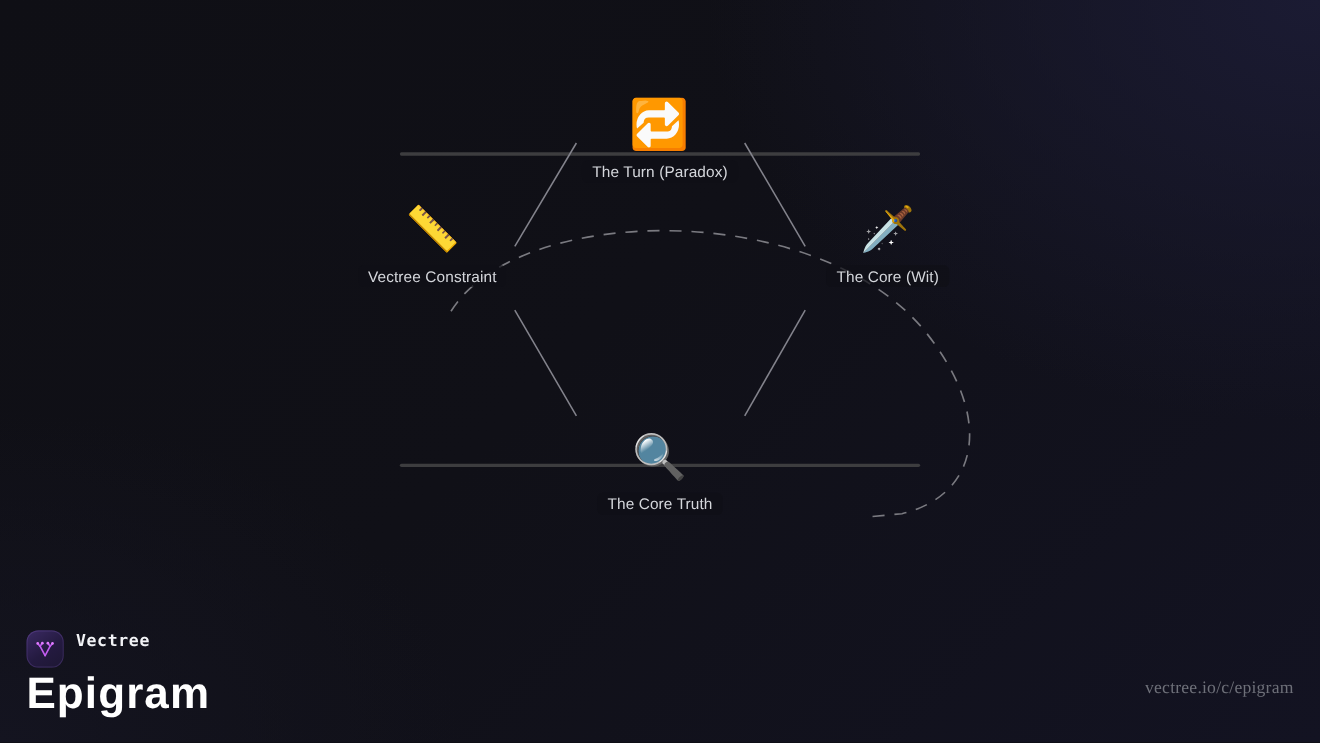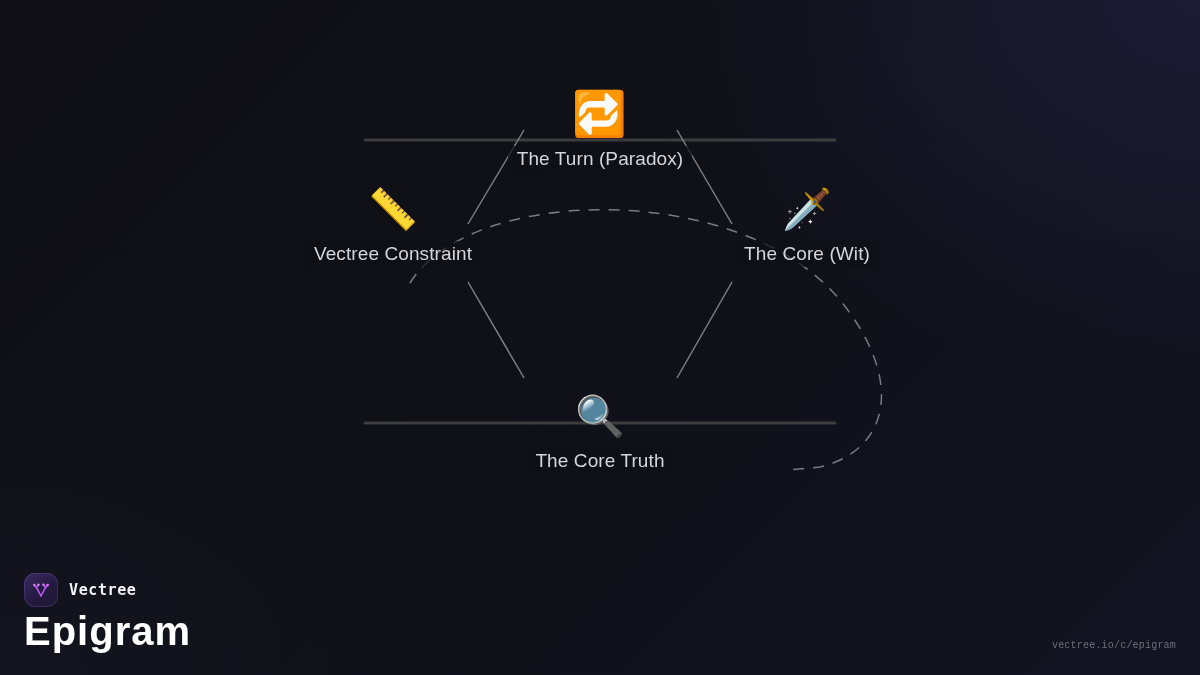--- a/index.html
+++ b/index.html
@@ -39,38 +39,38 @@
     font-size: 44px;
     line-height: 52px;
     height: 52px;
     display: block;
     user-select: none;
   }
   .node-icon.small { font-size: 40px; }
   .node-label {
     display: inline-block;
     margin-top: 6px;
-    font-size: 19px;
+    font-size: 14px;
     color: #d4d6db;
     letter-spacing: 0.1px;
     padding: 2px 9px;
     border-radius: 5px;
     background: rgba(15,15,22,0.72);
     white-space: nowrap;
   }
 
   
   #brand {
     position: absolute;
     left: 24px;
     bottom: 24px;
   }
   #brand-row {
     display: flex;
-    align-items: center;
+    align-items: flex-start;
     gap: 11px;
     margin-bottom: 4px;
   }
   #brand-logo {
     width: 34px;
     height: 34px;
     border-radius: 11px;
     background: linear-gradient(145deg, #3b2a63 0%, #241a40 55%, #1d1733 100%);
     box-shadow: 0 0 0 1px rgba(150,110,220,0.22) inset;
     display: flex;
@@ -88,23 +88,23 @@
     font-family: Liberation Sans, sans-serif;
     font-size: 40px;
     font-weight: bold;
     color: #ffffff;
     letter-spacing: 1px;
     line-height: 40px;
   }
   #url {
     position: absolute;
     right: 24px;
-    bottom: 24px;
-    font-family: Liberation Mono, monospace;
-    font-size: 10px;
+    bottom: 40px;
+    font-family: Liberation Serif, serif;
+    font-size: 16px;
     color: #6e7079;
     letter-spacing: 0.2px;
   }
 </style>
 </head>
 <body>
 
 <div id="stage">
 
   <svg id="graph-svg" viewBox="0 0 1200 675" preserveAspectRatio="none" aria-hidden="true">

